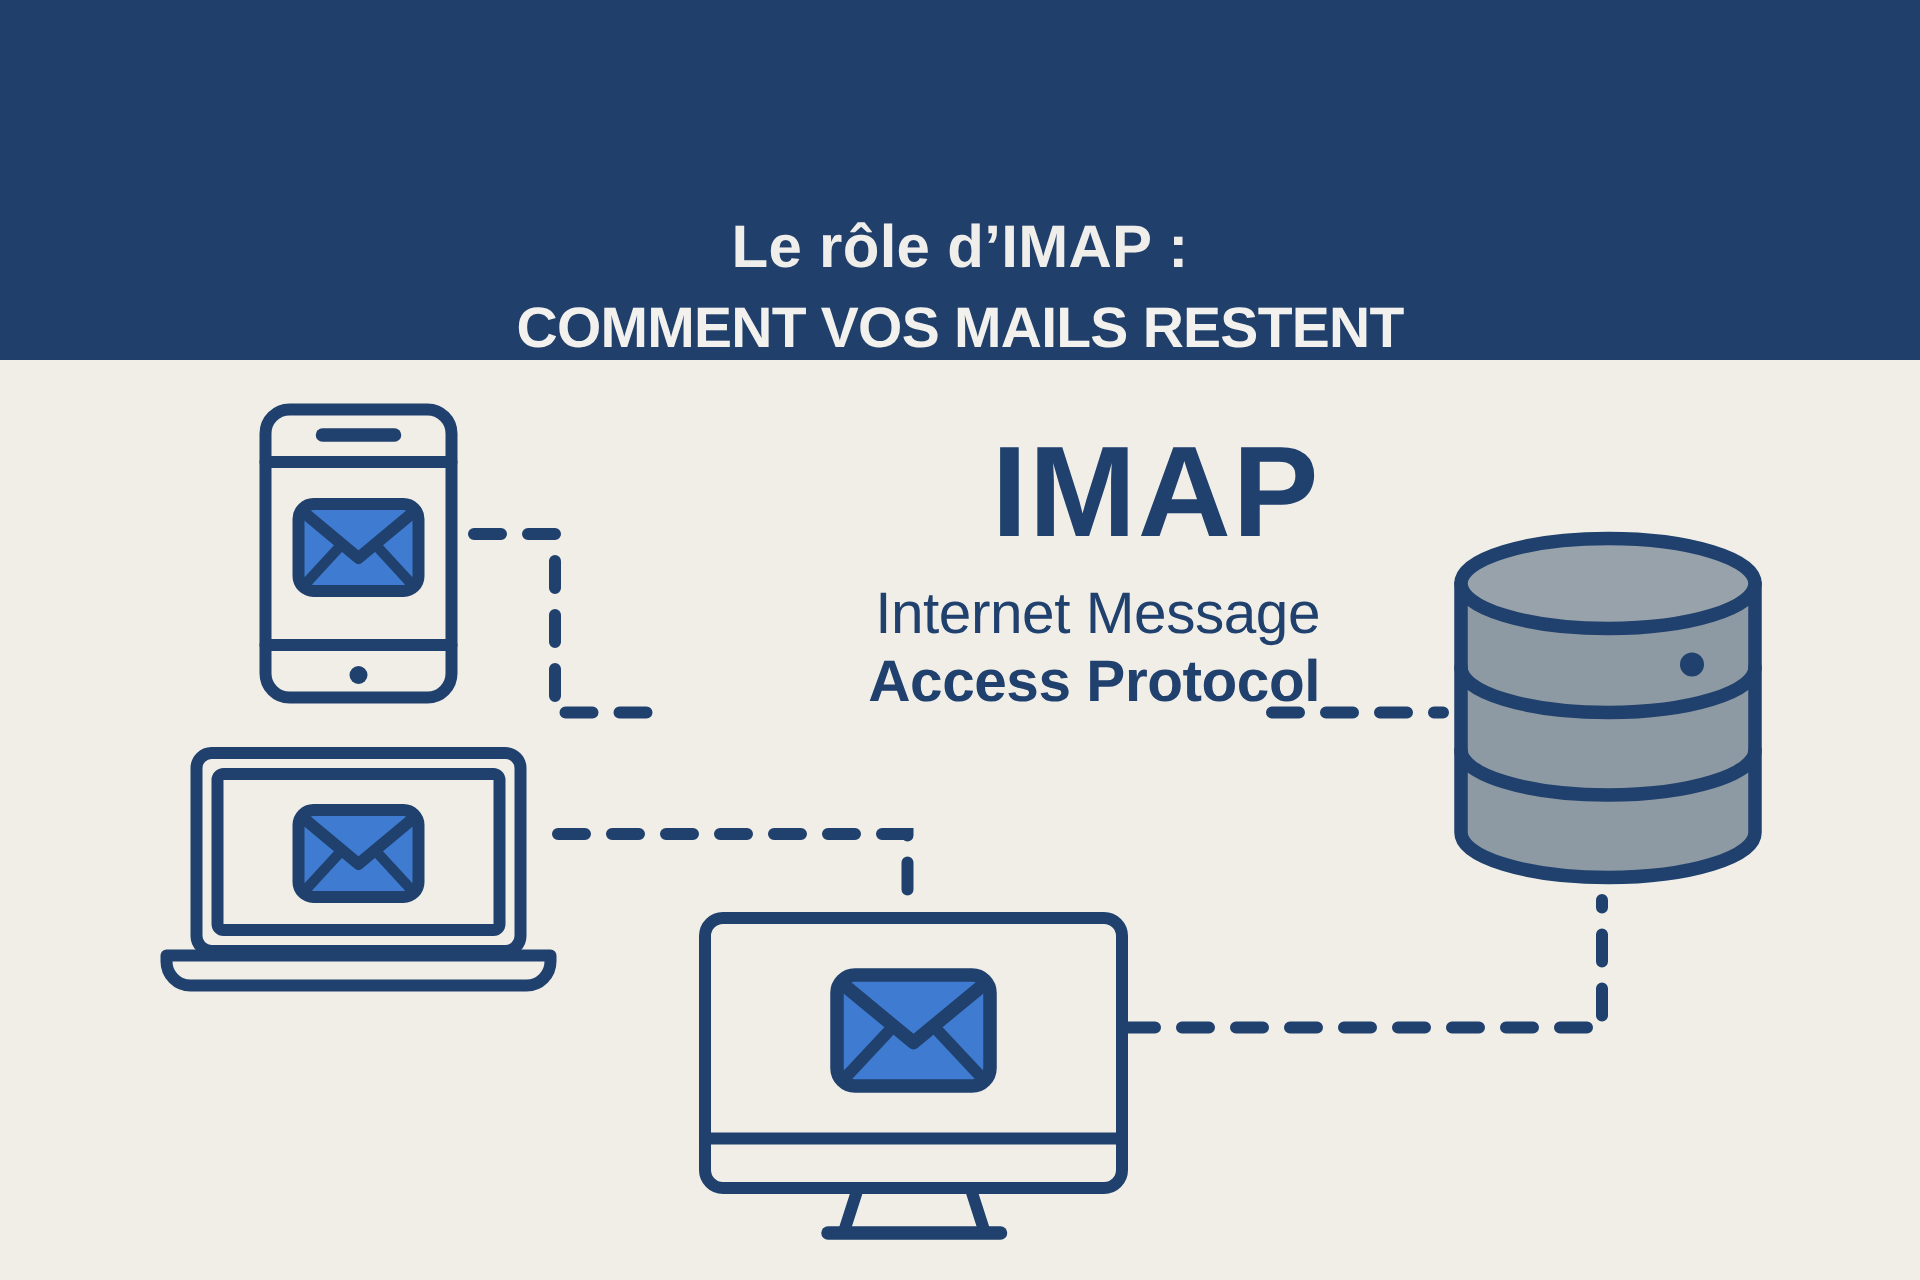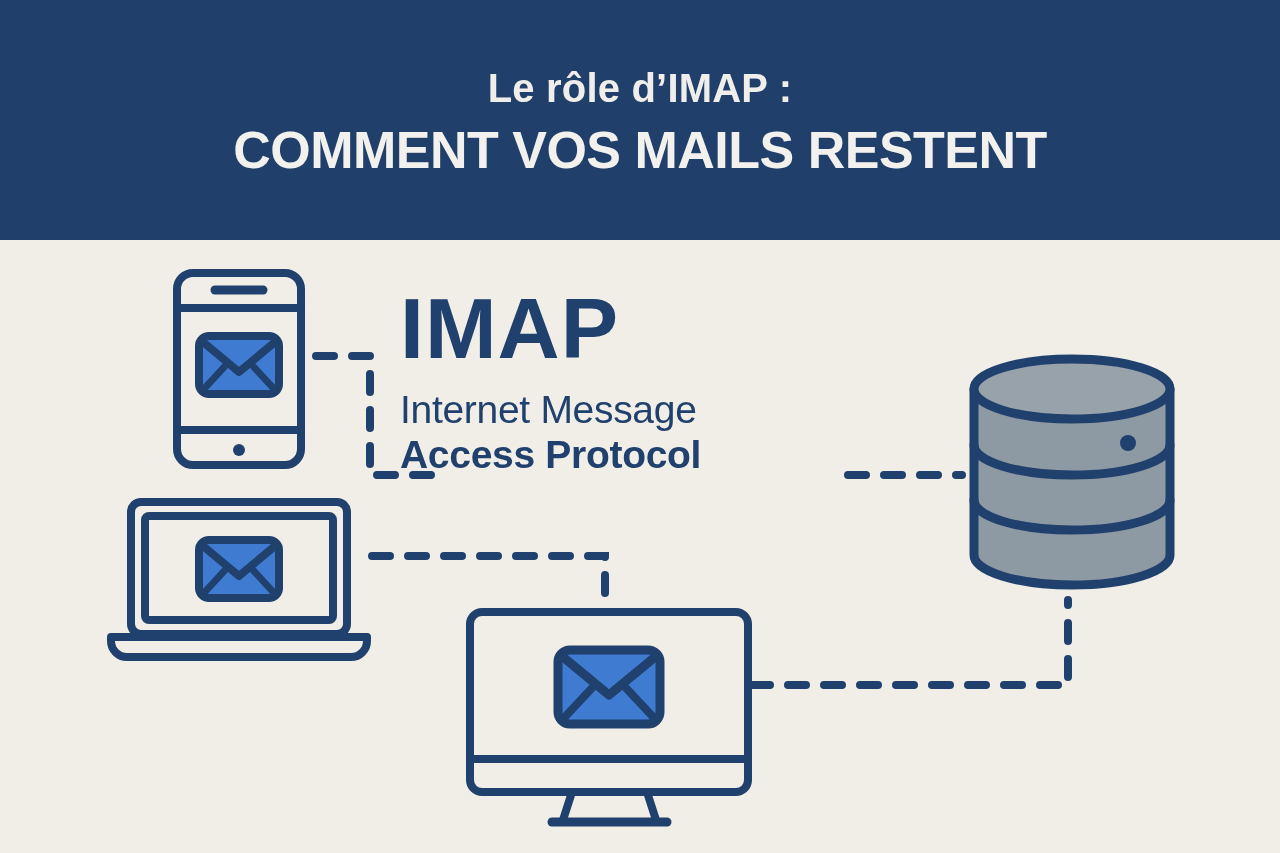--- a/index.html
+++ b/index.html
@@ -22,52 +22,52 @@
   #header-band {
     position: absolute;
     left: 0;
     top: 0;
     width: 1280px;
     height: 240px;
     background: #213f6b;
     display: flex;
     flex-direction: column;
     align-items: center;
-    justify-content: center;
+    justify-content: flex-end;
     box-sizing: border-box;
     padding-top: 4px;
   }
   #kicker {
     font-size: 40px;
     font-weight: bold;
     color: #efeeea;
     letter-spacing: 0.2px;
     line-height: 1.05;
     margin-bottom: 14px;
     text-align: center;
     white-space: nowrap;
   }
   #headline {
-    font-size: 52px;
+    font-size: 38px;
     font-weight: bold;
     color: #f2f1ed;
     line-height: 1.04;
     text-align: center;
     letter-spacing: -0.5px;
     text-transform: uppercase;
   }
   #headline .l2 { display: block; }
 
   
   #imap-block {
     position: absolute;
     left: 400px;
     top: 285px;
     width: 480px;
-    text-align: left;
+    text-align: right;
     color: #20406d;
   }
   #imap-acronym {
     font-size: 86px;
     font-weight: bold;
     line-height: 1;
     letter-spacing: 1px;
   }
   #imap-expansion {
     font-size: 39px;

